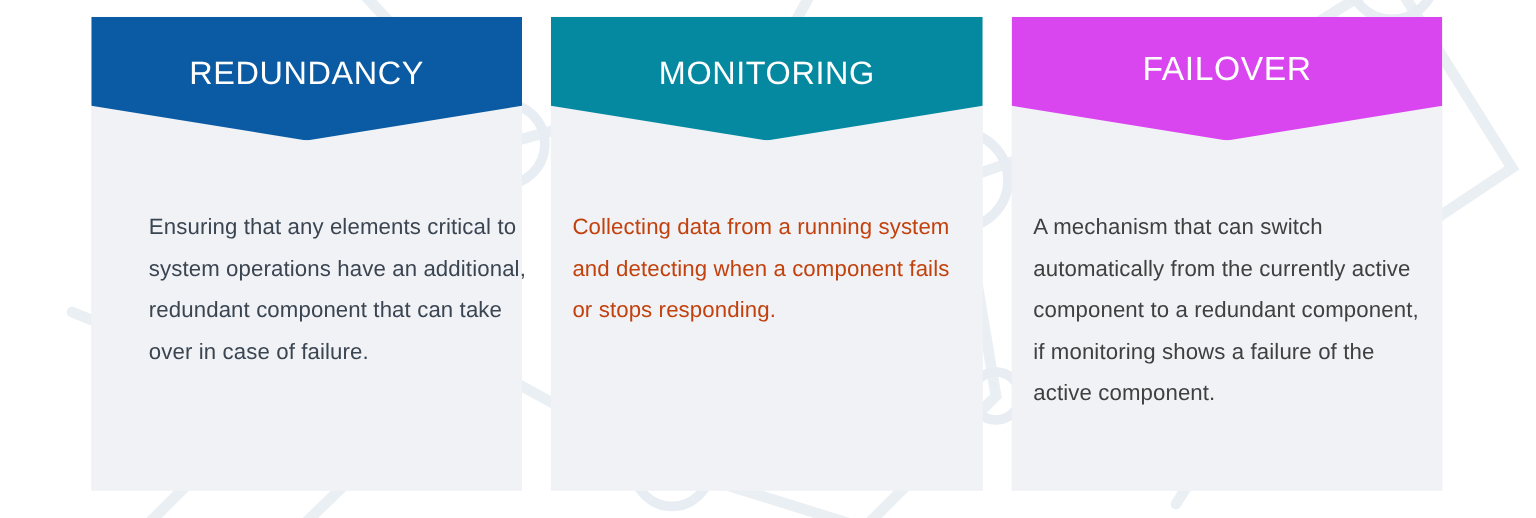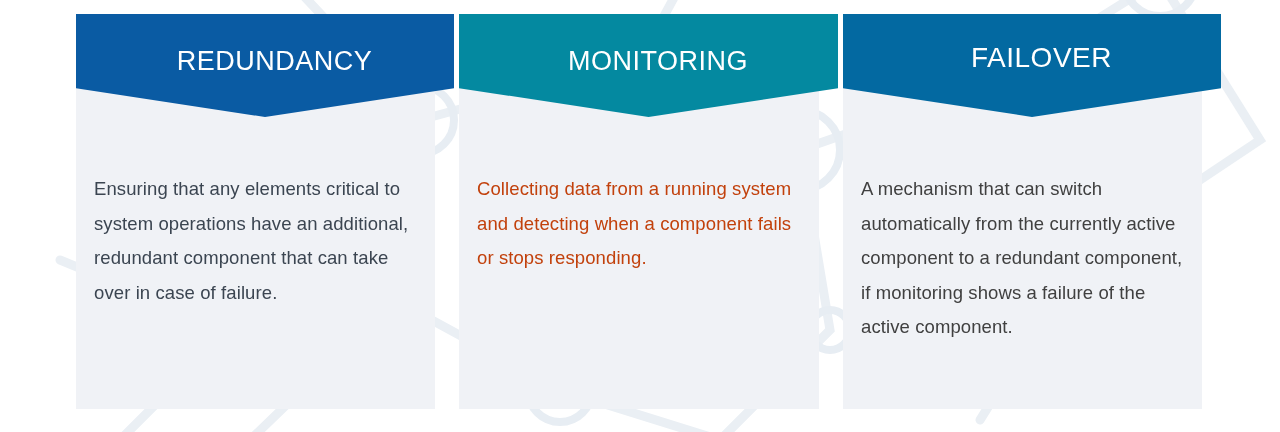--- a/index.html
+++ b/index.html
@@ -38,21 +38,20 @@
   }
 
   .card-header {
     position: relative;
     height: 103px;
     display: flex;
     align-items: flex-start;
     justify-content: center;
     -webkit-clip-path: polygon(0 0, 100% 0, 100% 72%, 50% 100%, 0 72%);
     clip-path: polygon(0 0, 100% 0, 100% 72%, 50% 100%, 0 72%);
-    padding-left: 19px;
   }
 
   .card-title {
     color: #ffffff;
     font-size: 27px;
     font-weight: 400;
     letter-spacing: 0.5px;
     line-height: 1;
     margin-top: 34px;
     white-space: nowrap;
@@ -117,32 +116,32 @@
   </g>
 </svg>
 
 <div id="cards">
 
   <div class="card" id="card-0" style="left: 76px; width: 359px;">
     <div class="card-body" style="width: 359px; height: 395px; background: rgb(240, 242, 246);"></div>
     <div class="card-header" style="width: 359px; background: rgb(10, 91, 163);">
       <span class="card-title" style="color: rgb(255, 255, 255);">REDUNDANCY</span>
     </div>
-    <div class="card-text" style="color: rgb(59, 69, 81); width: 331px;">Ensuring that any elements critical to system operations have an additional, redundant component that can take over in case of failure.</div>
+    <div class="card-text" style="color: rgb(59, 69, 81); width: 331px; margin-left: 30px;">Ensuring that any elements critical to system operations have an additional, redundant component that can take over in case of failure.</div>
   </div>
 
   <div class="card" id="card-1" style="left: 459px; width: 354px;">
     <div class="card-body" style="width: 360px; height: 395px; background: rgb(240, 242, 246);"></div>
     <div class="card-header" style="width: 360px; background: rgb(4, 137, 160);">
       <span class="card-title" style="color: rgb(255, 255, 255);">MONITORING</span>
     </div>
     <div class="card-text" style="color: #c2410c; width: 332px;">Collecting data from a running system and detecting when a component fails or stops responding.</div>
   </div>
 
   <div class="card" id="card-2" style="left: 843px; width: 359px;">
     <div class="card-body" style="width: 359px; height: 395px; background: rgb(240, 242, 246);"></div>
-    <div class="card-header" style="width: 359px; background: #0369a1;">
+    <div class="card-header" style="width: 359px; background: #d946ef;">
       <span class="card-title thin" style="color: rgb(255, 255, 255);">FAILOVER</span>
     </div>
     <div class="card-text" style="color: #404040; width: 331px;">A mechanism that can switch automatically from the currently active component to a redundant component, if monitoring shows a failure of the active component.</div>
   </div>
 
 </div>
 
 </body></html>

